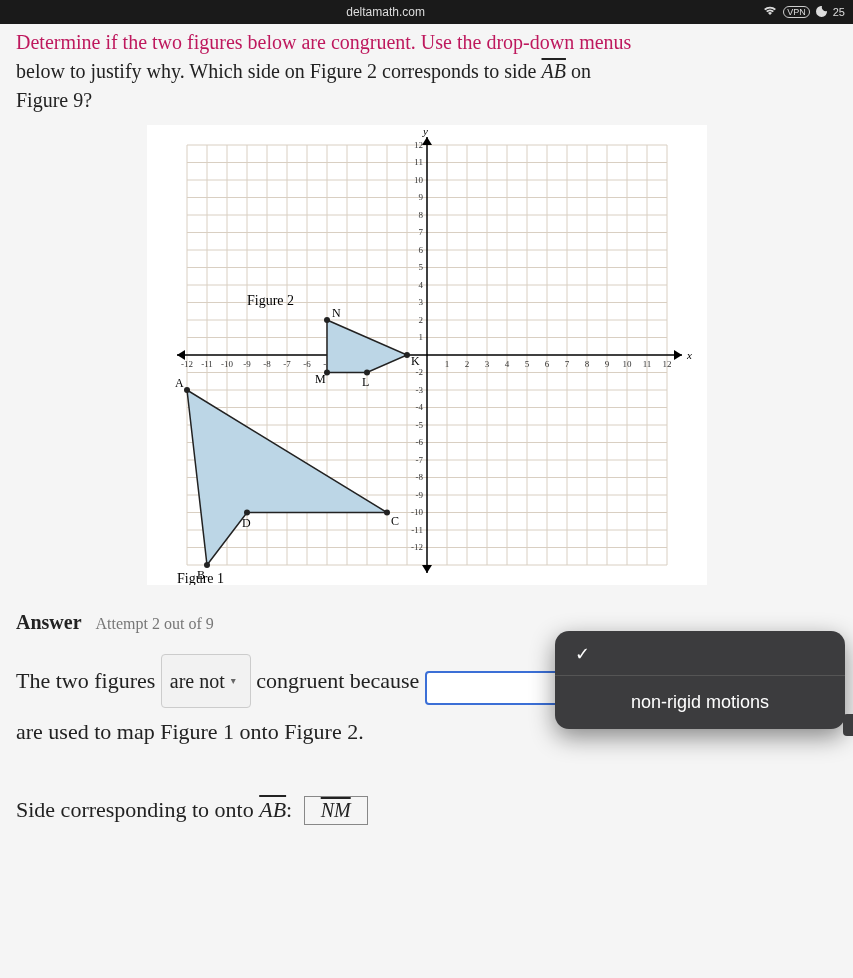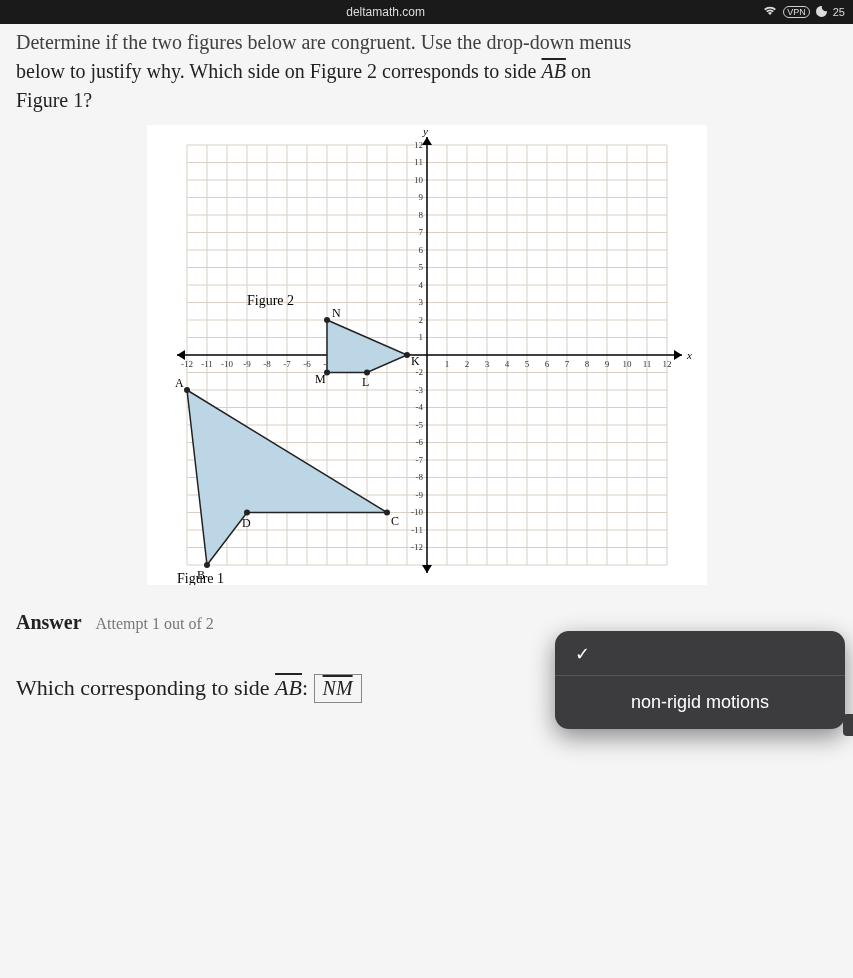--- a/index.html
+++ b/index.html
@@ -31,21 +31,21 @@
     color: #222;
   }
   .question-text {
     font-size: 20px;
     line-height: 1.45;
     margin-bottom: 6px;
   }
   .cutoff-top {
     font-size: 20px;
     line-height: 1.45;
-    color: #404040;
+    color: #be185d;
     white-space: nowrap;
     overflow: hidden;
   }
   .overbar { text-decoration: overline; font-style: italic; }
   .graph-wrap {
     display: flex;
     justify-content: center;
     margin: 10px 0 20px 0;
   }
   svg.graph { background: #fff; }
@@ -87,25 +87,26 @@
     font-size: 10px;
     color: #666;
   }
   .corr-row {
     font-size: 22px;
     margin-top: 40px;
   }
   .input-box {
     display: inline-block;
     border: 1px solid #888;
-    padding: 2px 8px;
+    padding: 2px 16px;
     min-width: 42px;
     text-align: center;
     font-style: italic;
     font-size: 20px;
+    margin-left: 6px;
   }
   
   .popup {
     position: absolute;
     right: 8px;
     top: 631px;
     width: 290px;
     background: #3c3c3e;
     border-radius: 14px;
     overflow: hidden;
@@ -154,21 +155,21 @@
         </svg>
     </span>
     <span>25</span>
   </span>
 </div>
 
 <div class="content">
   <div class="cutoff-top">Determine if the two figures below are congruent. Use the drop-down menus</div>
   <div class="question-text">
     <span>below to justify why. Which side on Figure 2 corresponds to side </span><span class="overbar">AB</span><span> on</span><br>
-    <span>Figure 1?</span>
+    <span>Figure 9?</span>
   </div>
 
   <div class="graph-wrap">
     <svg class="graph" width="560" height="460" viewBox="0 0 560 460">
 
       <g stroke="#d9cfc2" stroke-width="1">
 
         <line x1="40" y1="20" x2="40" y2="440"></line>
           <line x1="60" y1="20" x2="60" y2="440"></line>
           <line x1="80" y1="20" x2="80" y2="440"></line>
@@ -302,26 +303,40 @@
         <text x="264" y="240">K</text>
       </g>
 
       <text x="100" y="180" font-size="14" font-family="serif">Figure 2</text>
       <text x="30" y="458" font-size="14" font-family="serif">Figure 1</text>
     </svg>
   </div>
 
   <div class="answer-row">
     <span class="answer-label">Answer</span>
-    <span class="attempt">Attempt 1 out of 2</span>
-  </div>
-
+    <span class="attempt">Attempt 2 out of 9</span>
+  </div>
+
+  <div class="sentence">
+    <span>The two figures </span>
+    <span class="dropdown">
+      <span>are not</span>
+      <span class="chev">▾</span>
+    </span>
+    <span> congruent because </span>
+    <span class="dropdown blue">
+      <span style="flex:1"></span>
+      <span class="chev">▾</span>
+    </span>
+    <br>
+    <span>are used to map Figure 1 onto Figure 2.</span>
+  </div>
 
   <div class="corr-row">
-    <span>Which corresponding to side </span><span class="overbar">AB</span><span>: </span>
+    <span>Side corresponding to onto </span><span class="overbar">AB</span><span>: </span>
     <span class="input-box overbar">NM</span>
   </div>
 </div>
 
 <div class="popup">
   <div class="opt">
     <span class="check">✓</span>
   </div>
   <div class="opt">non-rigid motions</div>
 </div>

